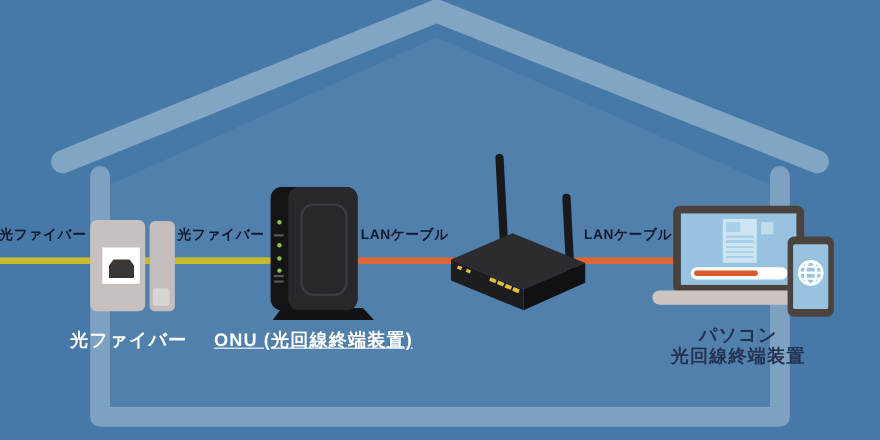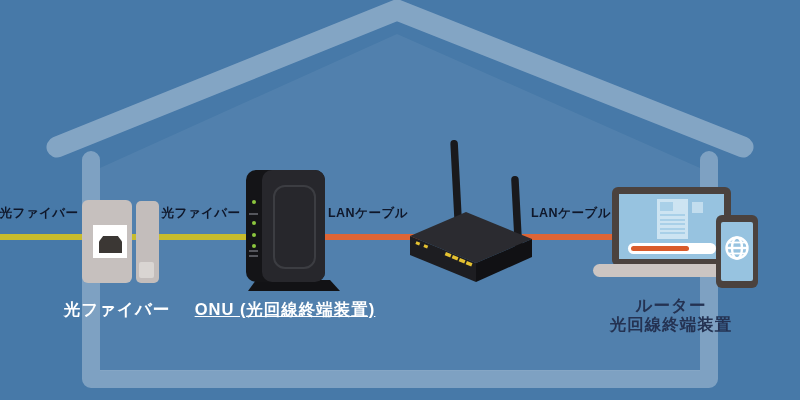--- a/index.html
+++ b/index.html
@@ -139,17 +139,17 @@
   </div>
 
   <div class="abs cable-label" style="left:39px;">光ファイバー</div>
   <div class="abs cable-label" style="left:201px;">光ファイバー</div>
   <div class="abs cable-label" style="left:368px;">LANケーブル</div>
   <div class="abs cable-label" style="left:571px;">LANケーブル</div>
 
   <div class="abs node-label" style="left:117px;">光ファイバー</div>
   <div class="abs node-label" style="left:285px;text-decoration:underline;">ONU (光回線終端装置)</div>
   <div class="abs node-label dark" style="left:671px;">
-    <div>ルーター</div>
+    <div>パソコン</div>
     <div>光回線終端装置</div>
   </div>
 
 </div>
 
 </body></html>

